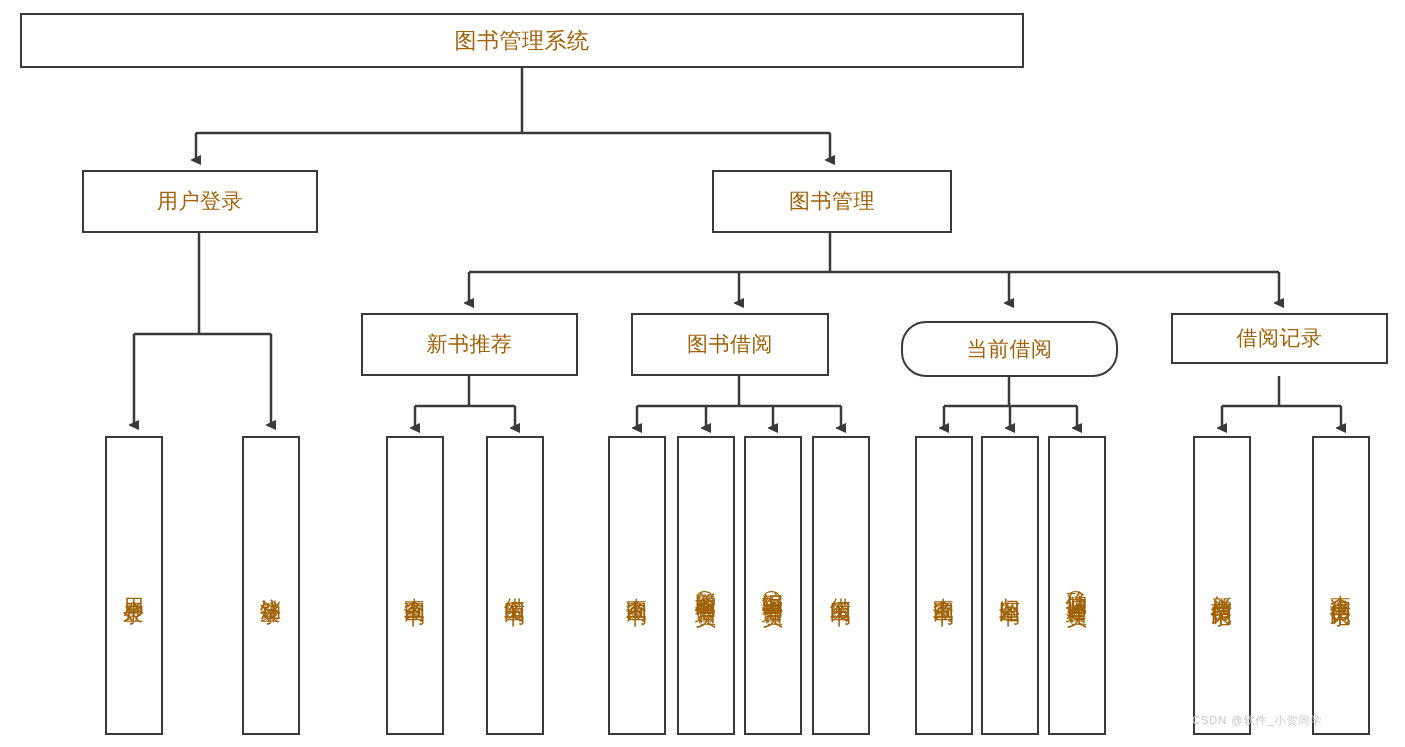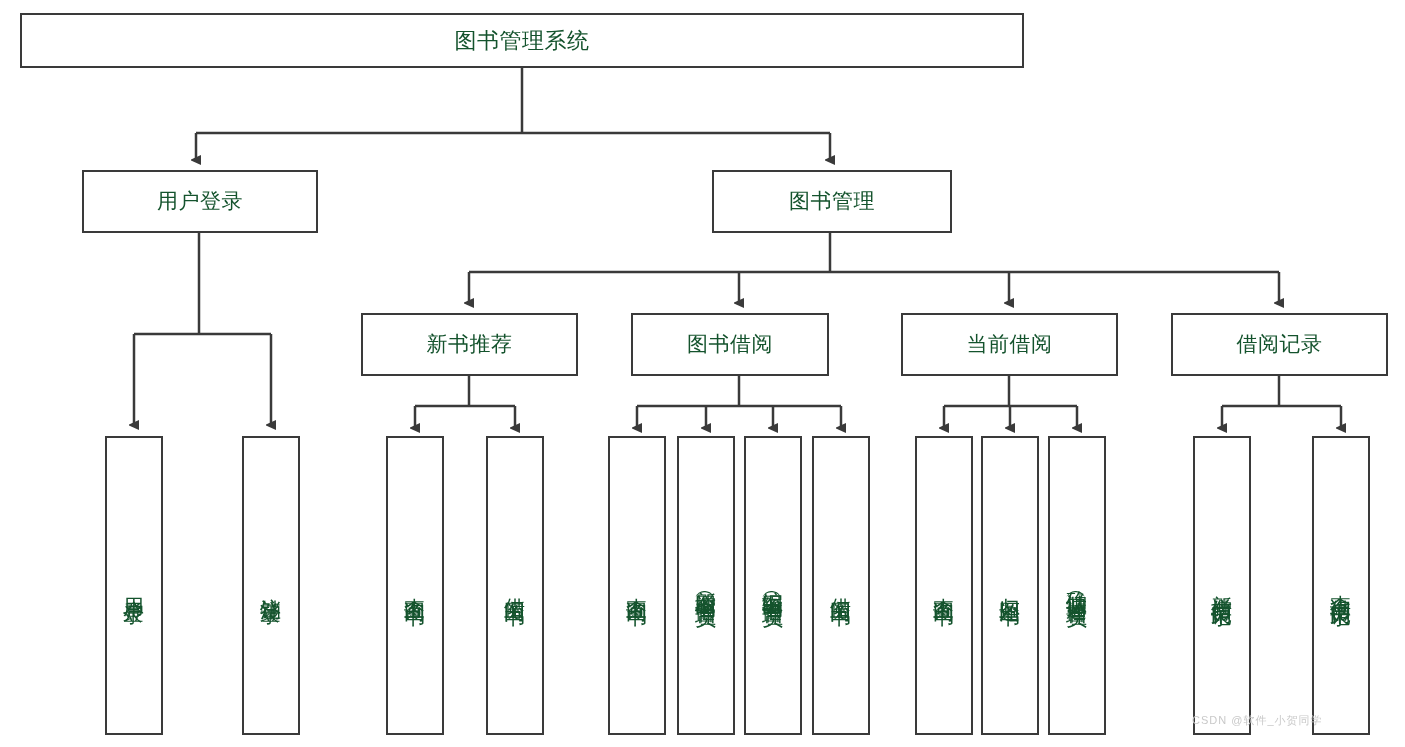--- a/index.html
+++ b/index.html
@@ -26,21 +26,21 @@
     position: absolute;
     box-sizing: border-box;
     background: #ffffff;
     border: 2.5px solid #3a3a3a;
     display: flex;
     align-items: center;
     justify-content: center;
     z-index: 3;
   }
   .node-label {
-    color: #14532d;
+    color: #a16207;
     font-size: 21px;
     line-height: 1.18;
     letter-spacing: 0.5px;
     white-space: nowrap;
     text-align: center;
   }
   .node.vertical .node-label {
     writing-mode: vertical-rl;
     text-orientation: upright;
     font-size: 21px;
@@ -124,24 +124,24 @@
   <div class="node" style="left:712px; top:170px; width:240px; height:63px;">
     <span class="node-label">图书管理</span>
   </div>
 
   <div class="node" style="left:361px; top:313px; width:217px; height:63px;">
     <span class="node-label">新书推荐</span>
   </div>
   <div class="node" style="left:631px; top:313px; width:198px; height:63px;">
     <span class="node-label">图书借阅</span>
   </div>
-  <div class="node" style="left:901px; top:313px; width:217px; height:63px;">
+  <div class="node" style="left:901px; top:321px; width:217px; height:56px;border-radius:25px;">
     <span class="node-label">当前借阅</span>
   </div>
-  <div class="node" style="left:1171px; top:313px; width:217px; height:63px;">
+  <div class="node" style="left:1171px; top:313px; width:217px; height:51px;">
     <span class="node-label">借阅记录</span>
   </div>
 
   <div class="node vertical" style="left:105px; top:436px; width:58px; height:299px;">
     <span class="node-label">用户登录</span>
   </div>
   <div class="node vertical" style="left:242px; top:436px; width:58px; height:299px;">
     <span class="node-label">注销登录</span>
   </div>
 

